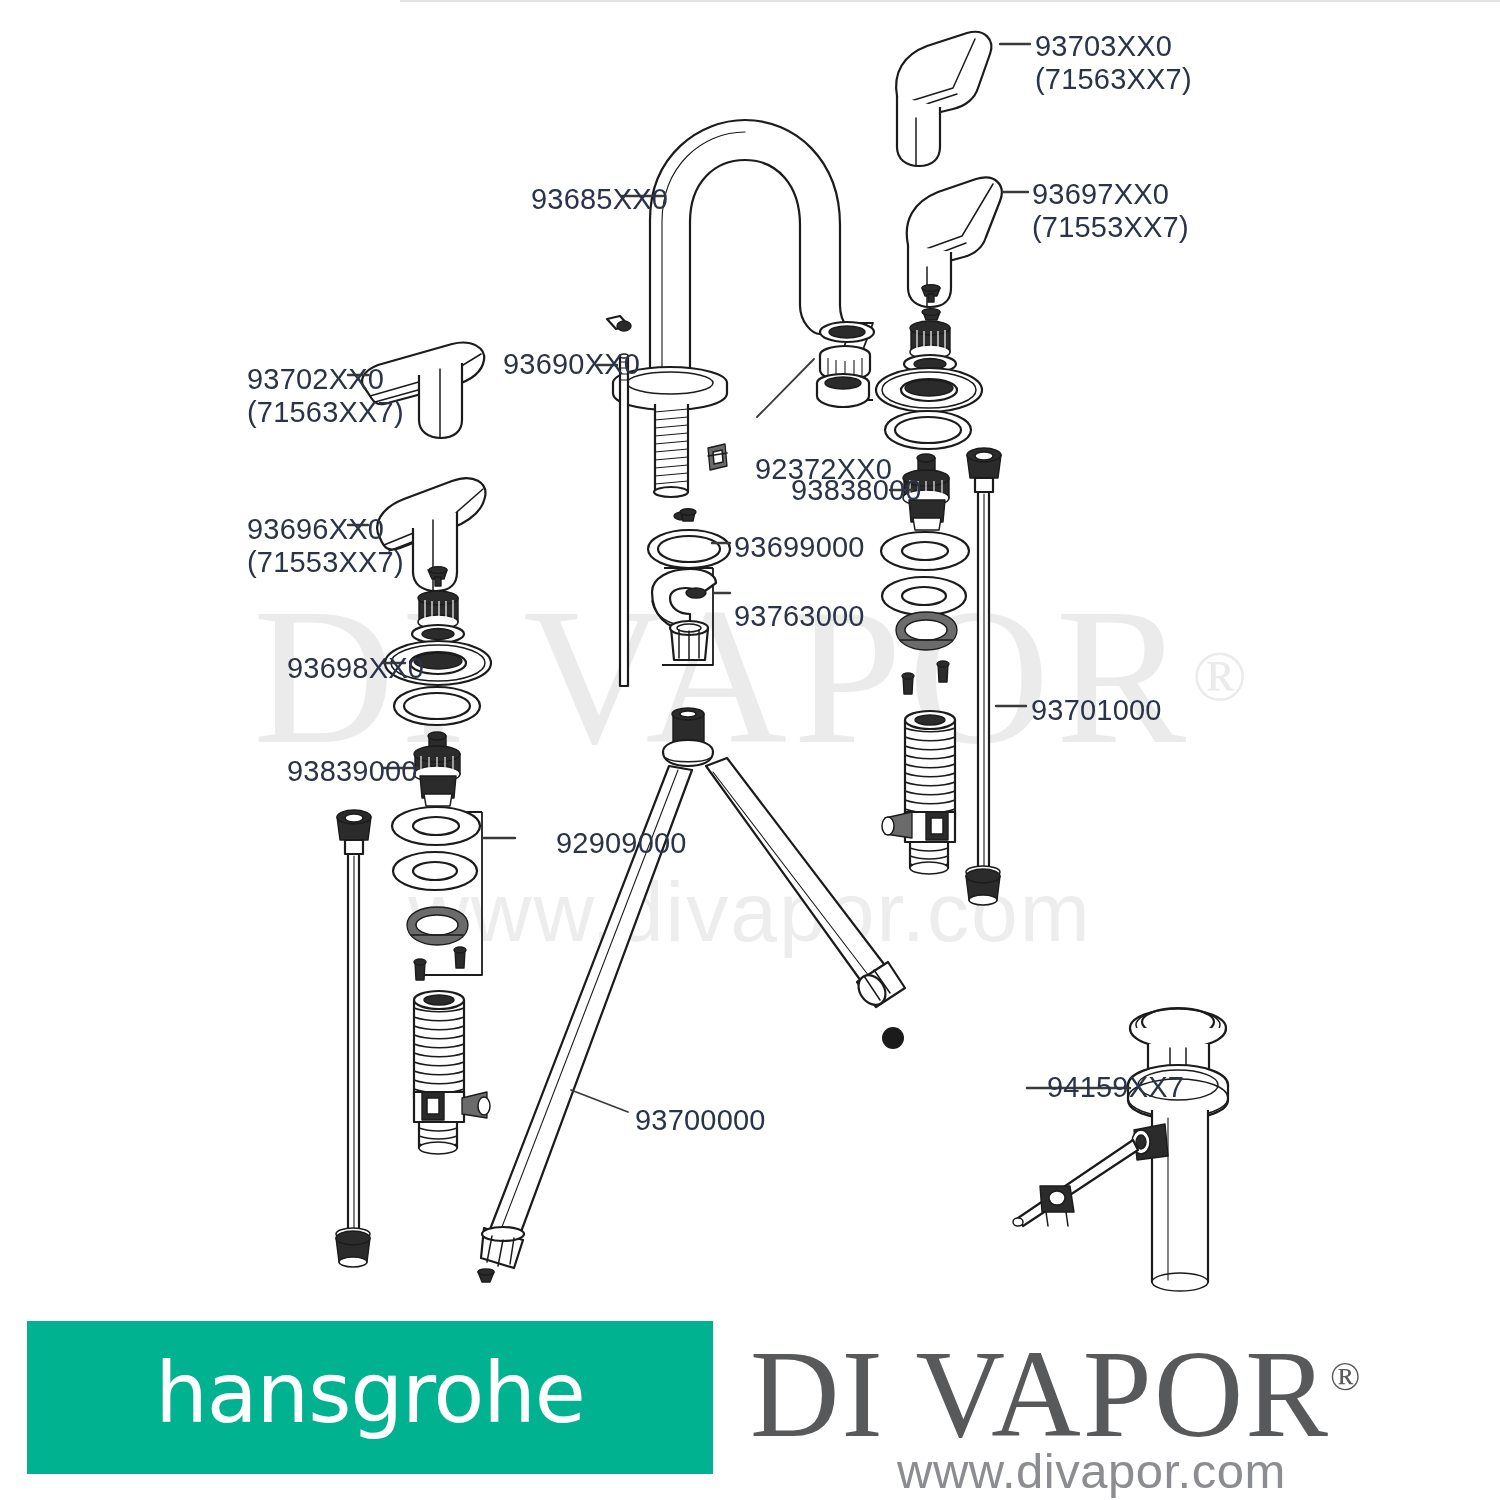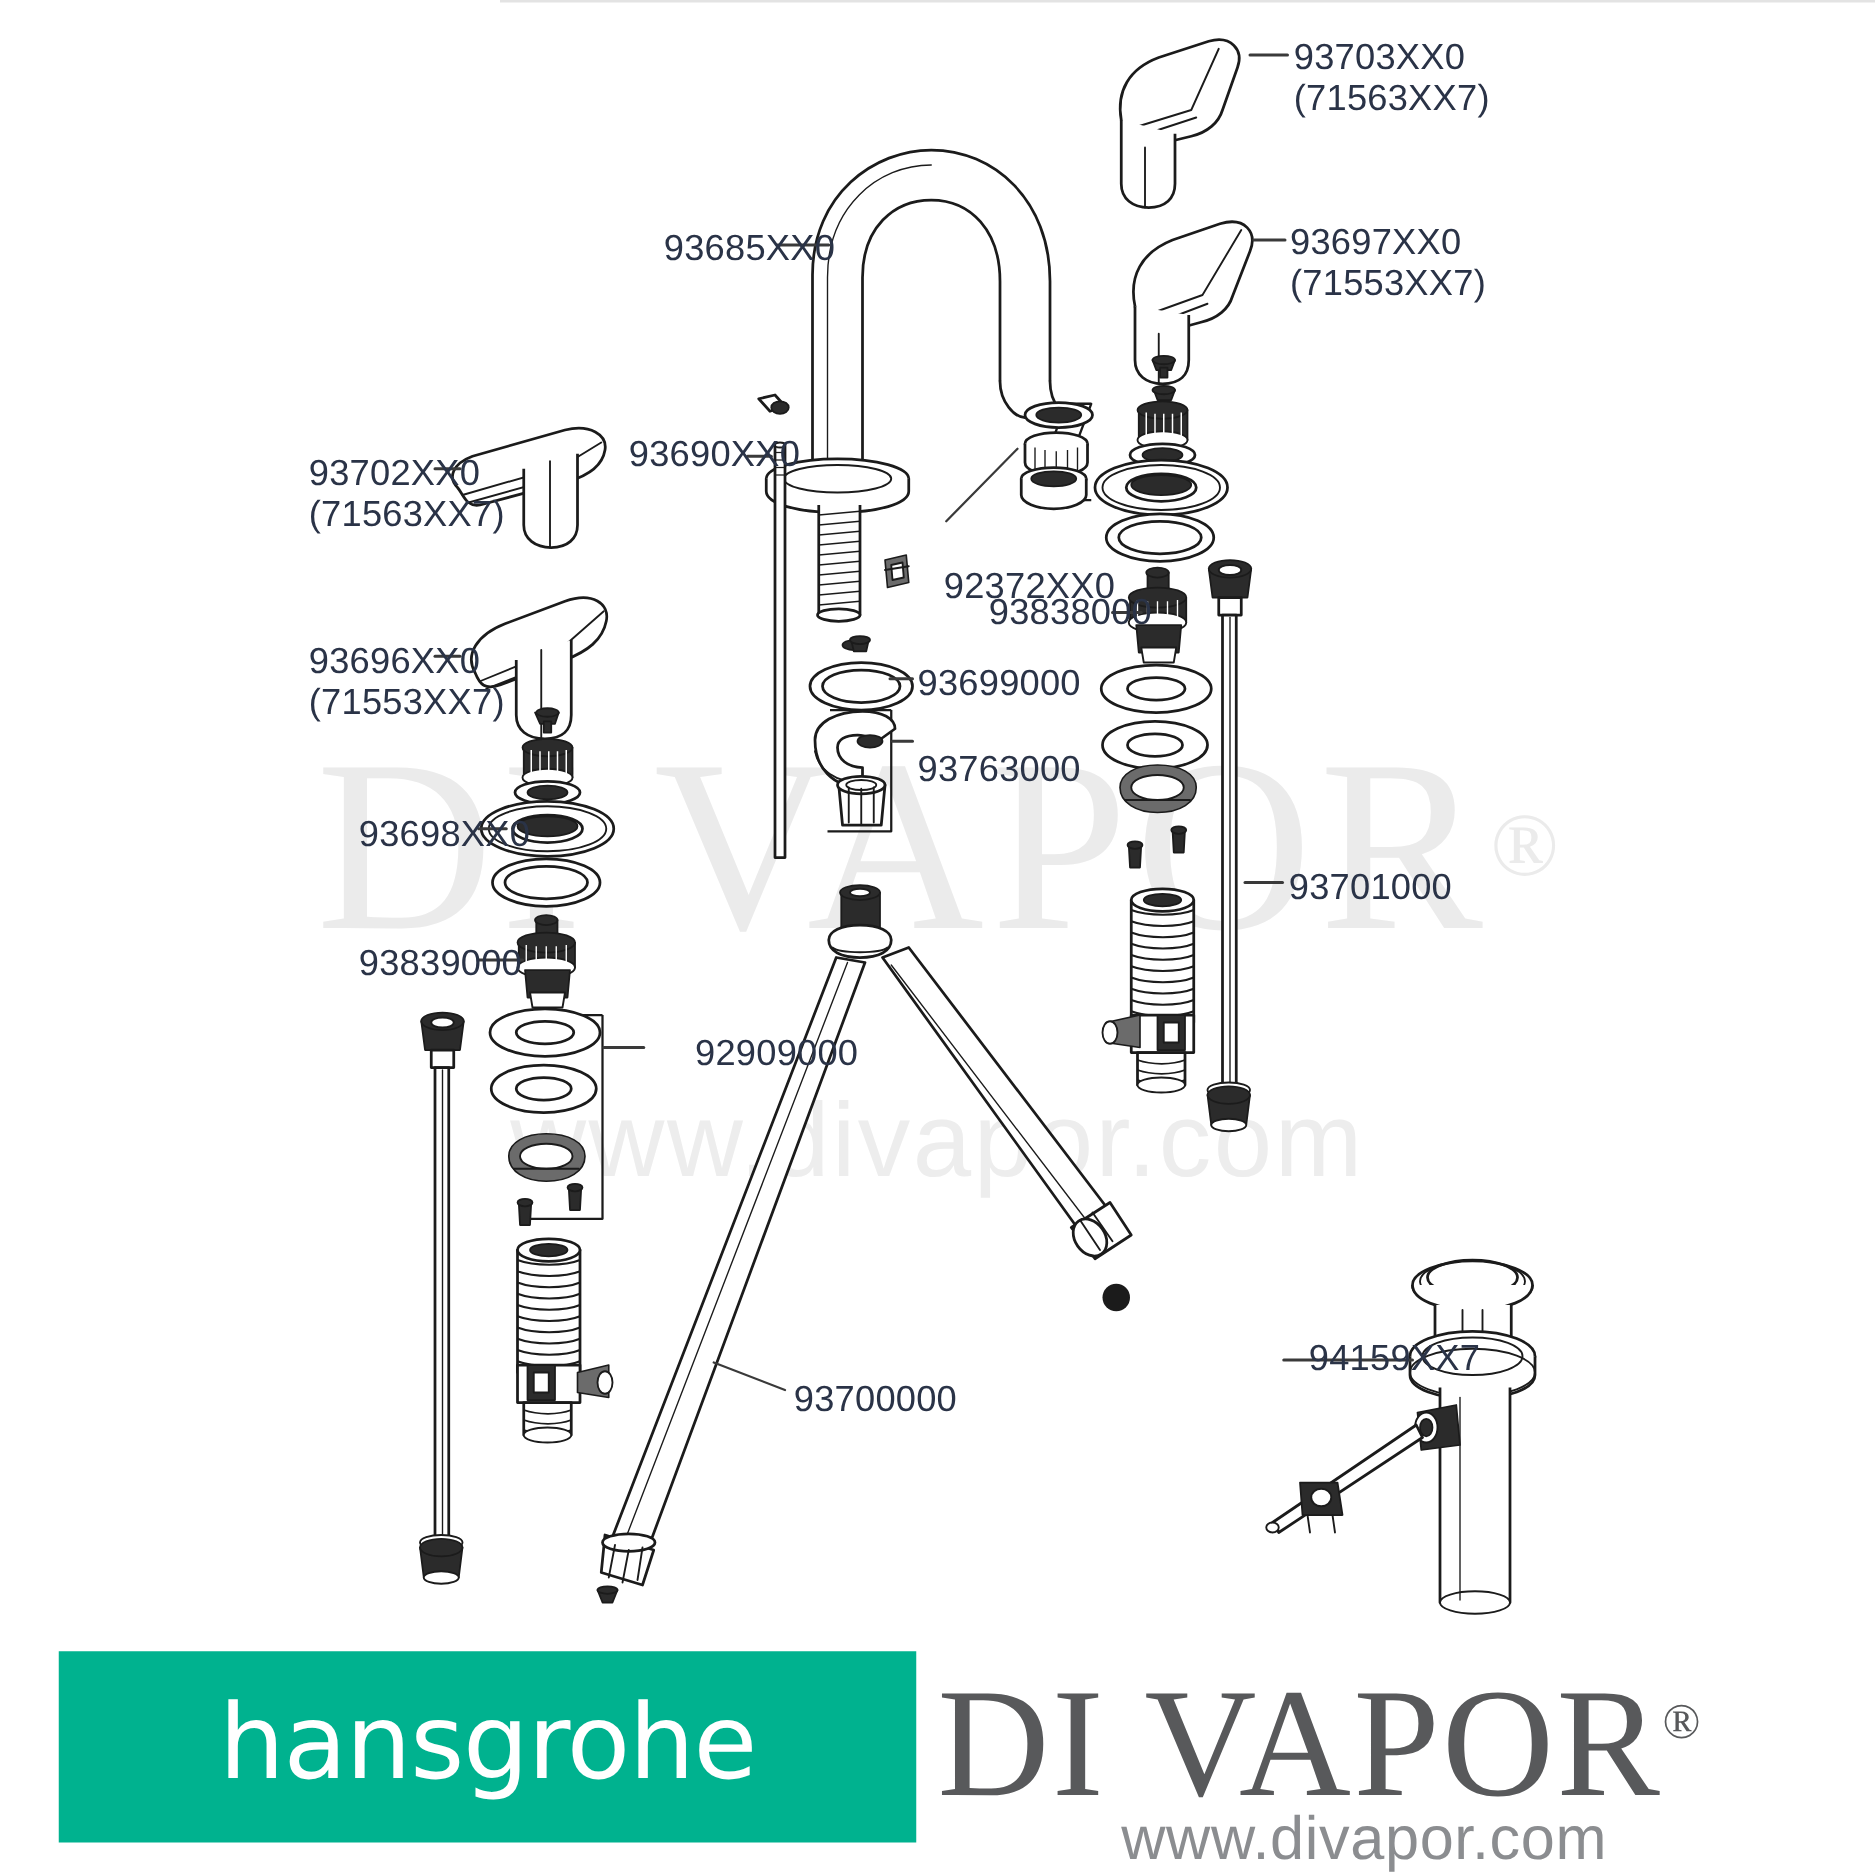--- a/index.html
+++ b/index.html
@@ -52,21 +52,20 @@
     z-index:6;
     letter-spacing:.2px;
   }
   .lbl .sub{display:block;}
 
   
   #footer{position:absolute;left:0;top:1320px;width:1500px;height:180px;z-index:8;background:#fff;}
   .hg-box{
     position:absolute;left:27px;top:1px;width:686px;height:153px;
     background:#00b28f;
-    margin-left:20px;
   }
   .hg-word{
     position:absolute;left:0;top:0;width:686px;height:153px;
     display:flex;align-items:center;justify-content:center;
     color:#ffffff;
     font-family:"DejaVu Sans", sans-serif;
     font-size:83px;
     font-weight:400;
     letter-spacing:-1px;
     padding-bottom:8px;

